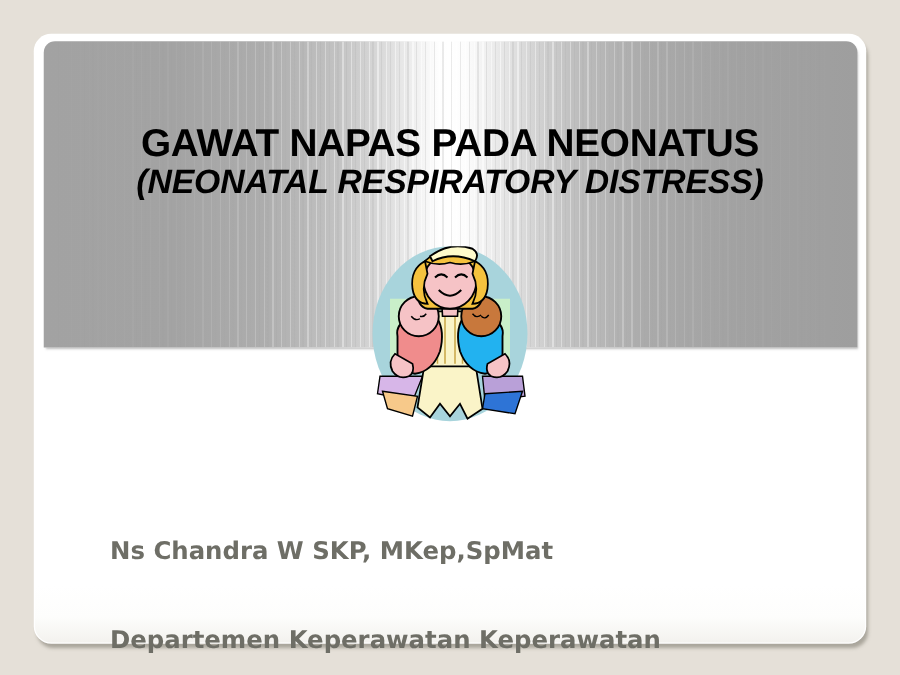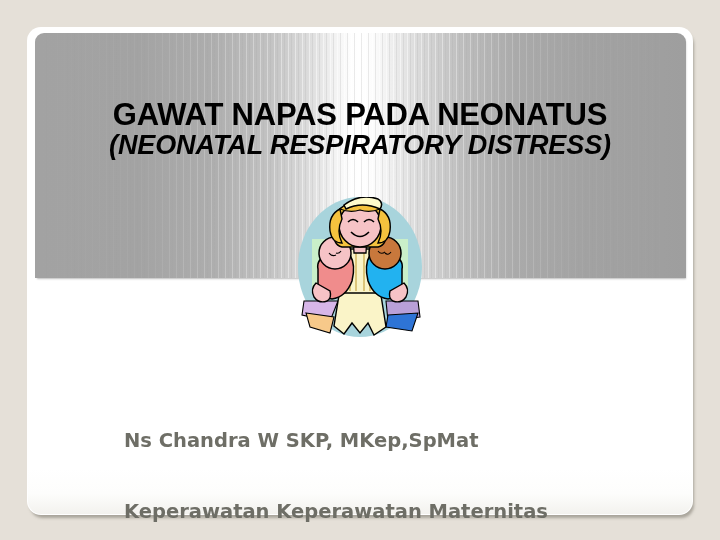--- a/index.html
+++ b/index.html
@@ -163,21 +163,21 @@
     left: 88px;
     top: 382px;
     z-index: 4;
     font-family: "DejaVu Sans", sans-serif;
     font-weight: bold;
     font-size: 19.5px;
     line-height: 23.5px;
     color: #6e6e66;
     white-space: pre;
   }
-  #author-block .author-line { display: block; margin-left: 36px; }
+  #author-block .author-line { display: block; }
 </style>
 </head>
 <body>
 
 <div id="slide-root">
 
   <div id="slide-card">
 
     <div id="title-banner">
       <div id="banner-streaks"></div>
@@ -232,18 +232,18 @@
       <path d="M46 12 Q34 18 36 34 Q38 46 48 46 Q42 34 48 22 Z" fill="#F5C23E" stroke="#000" stroke-width="1.4"></path>
       <path d="M86 12 Q98 18 96 34 Q94 46 84 46 Q90 34 84 22 Z" fill="#F5C23E" stroke="#000" stroke-width="1.4"></path>
       <path d="M46 12 Q56 2 66 6 Q78 2 86 12 Q76 16 66 13 Q56 16 46 12 Z" fill="#F5C23E" stroke="#000" stroke-width="1.3"></path>
 
       <path d="M50 8 Q66 -4 84 2 Q90 6 86 12 Q68 4 52 12 Z" fill="#FFFBCC" stroke="#000" stroke-width="1.5"></path>
     </svg>
   </div>
 
   <div id="author-block">
     <span class="author-line">Ns Chandra W SKP, MKep,SpMat</span>
-    <span class="author-line">Keperawatan Keperawatan Maternitas</span>
+    <span class="author-line">Departemen Keperawatan Keperawatan</span>
     
     
   </div>
 
 </div>
 
 </body></html>

